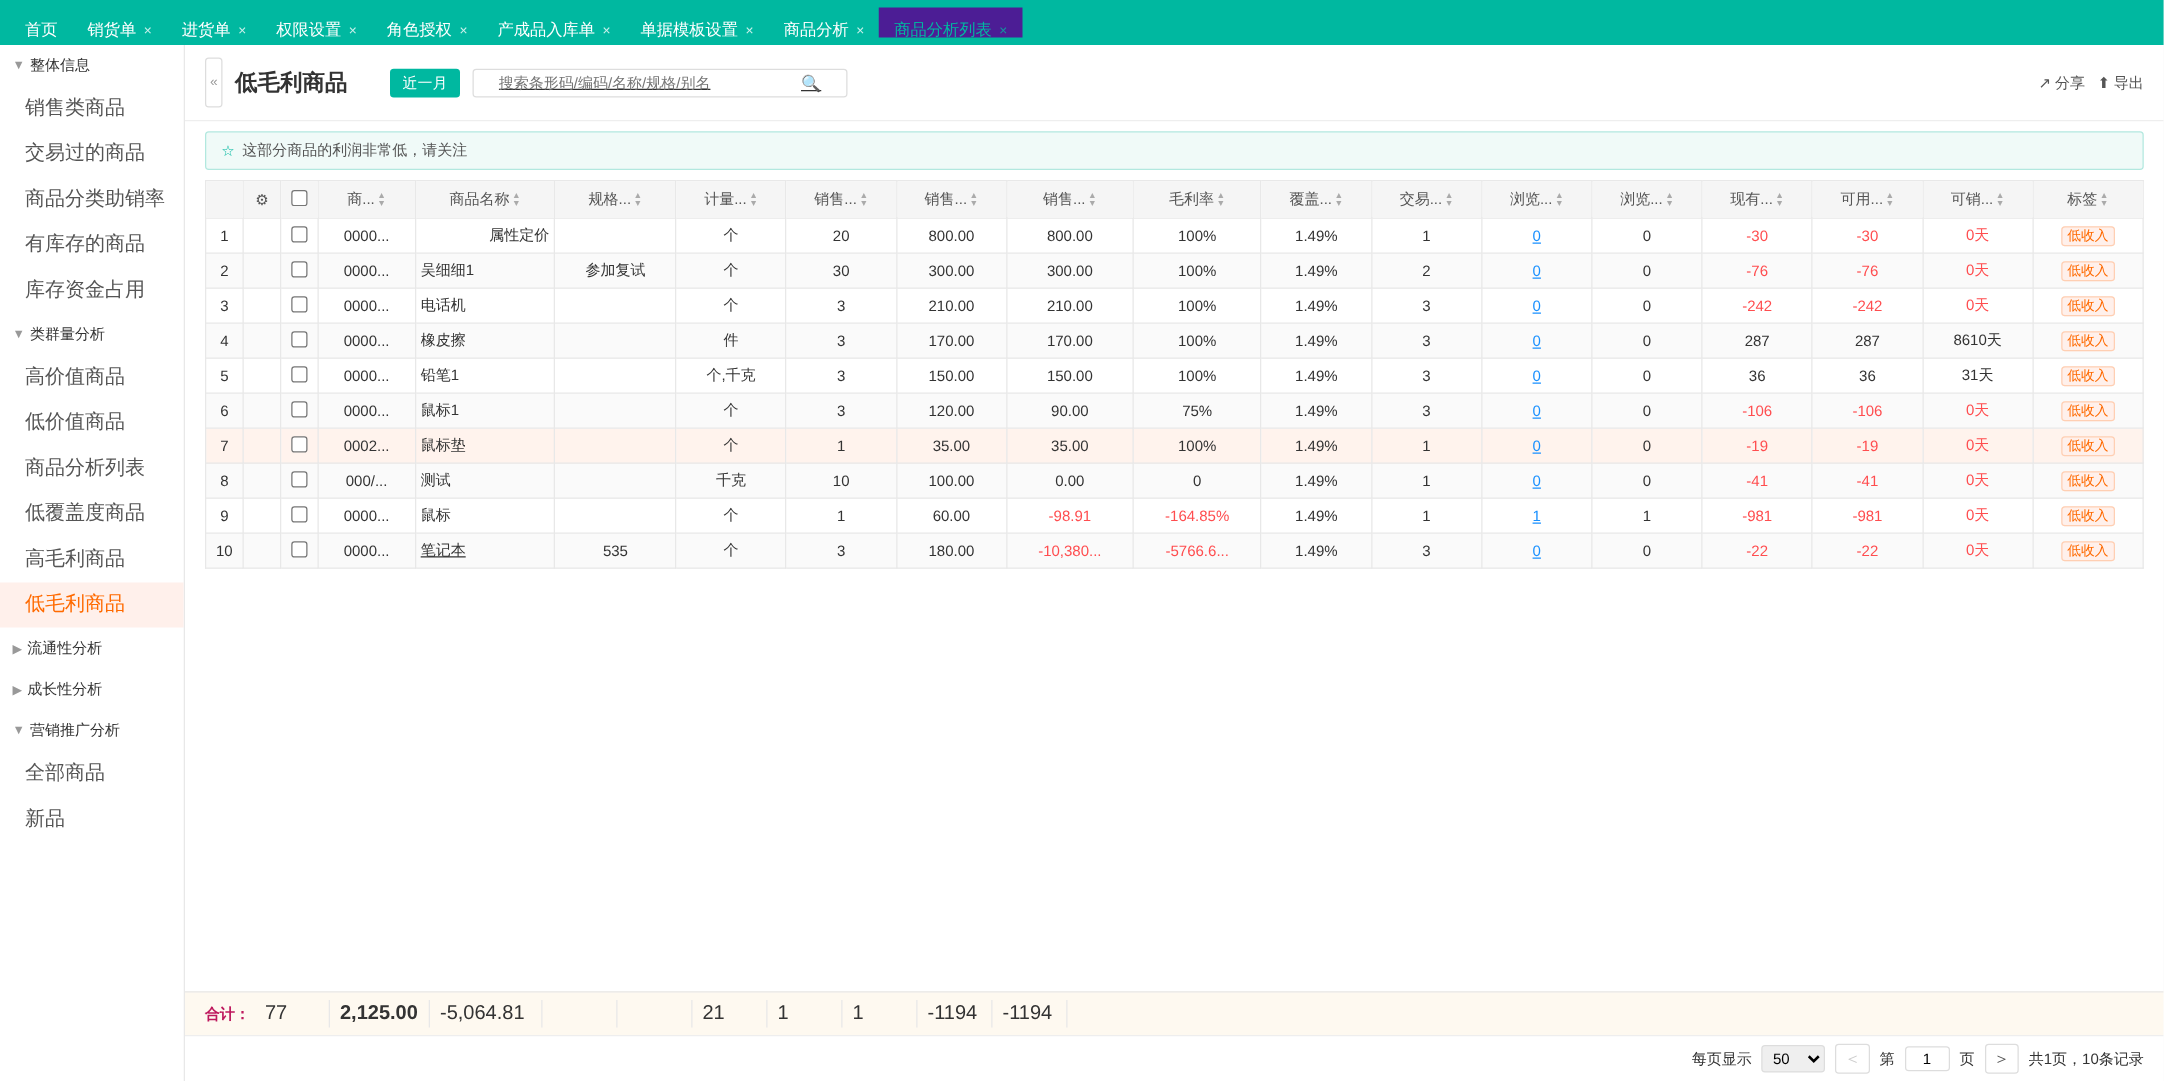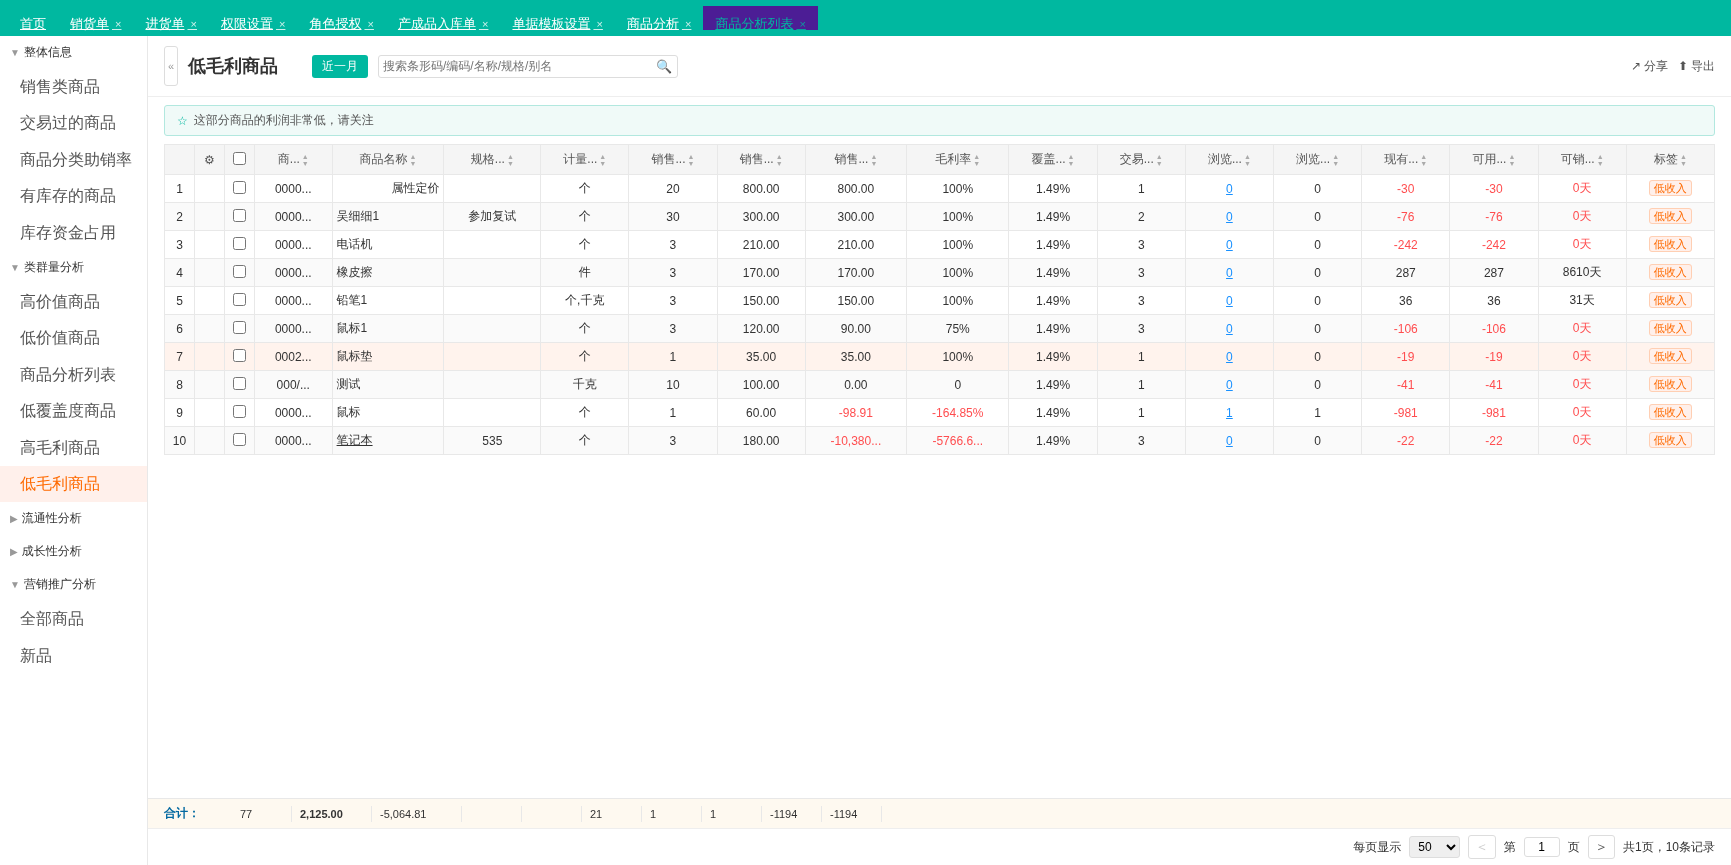--- a/index.html
+++ b/index.html
@@ -14,21 +14,20 @@
       padding: 0 8px;
     }
     .top-nav .nav-item {
       color: #fff;
       padding: 0 12px;
       height: 24px;
       line-height: 36px;
       cursor: pointer;
       font-size: 13px;
       white-space: nowrap;
-      text-decoration: underline;
     }
     .top-nav .nav-item.active {
       background: #4c1d95;
       color: #00b8a0;
     }
     .nav-close {
       font-size: 11px;
       margin-left: 3px;
       opacity: 0.8;
     }
@@ -121,23 +120,24 @@
       padding: 3px 10px;
       font-size: 12px;
       cursor: pointer;
       margin-left: 24px;
     }
     .search-box {
       display: flex;
       align-items: center;
       border: 1px solid #ddd;
       border-radius: 3px;
-      padding: 3px 4px;
+      padding: 3px 20px;
       flex: 1;
       max-width: 300px;
+      text-decoration: underline;
     }
     .search-box input {
       border: none;
       outline: none;
       font-size: 12px;
       width: 100%;
       color: #999;
     }
     .search-icon { color: #999; font-size: 13px; }
     .header-actions {
@@ -224,32 +224,32 @@
     .settings-col { color: #999; }
 
     
     .footer-bar {
       border-top: 1px solid #e8e8e8;
       background: #fef9f0;
       padding: 6px 16px;
       display: flex;
       align-items: center;
     }
-    .footer-label { color: #0369a1; font-weight: bold; margin-right: 32px; }
+    .footer-label { color: #be185d; font-weight: bold; margin-right: 4px; }
     .footer-cells {
       display: flex;
       gap: 0;
       flex: 1;
     }
     .footer-cell {
       padding: 2px 8px;
       border-right: 1px solid #e8e8e8;
       color: #333;
       white-space: nowrap;
-      font-size: 11px;
+      font-size: 16px;
     }
 
     
     .pagination-bar {
       display: flex;
       align-items: center;
       justify-content: flex-end;
       padding: 6px 16px;
       gap: 8px;
       border-top: 1px solid #eee;

